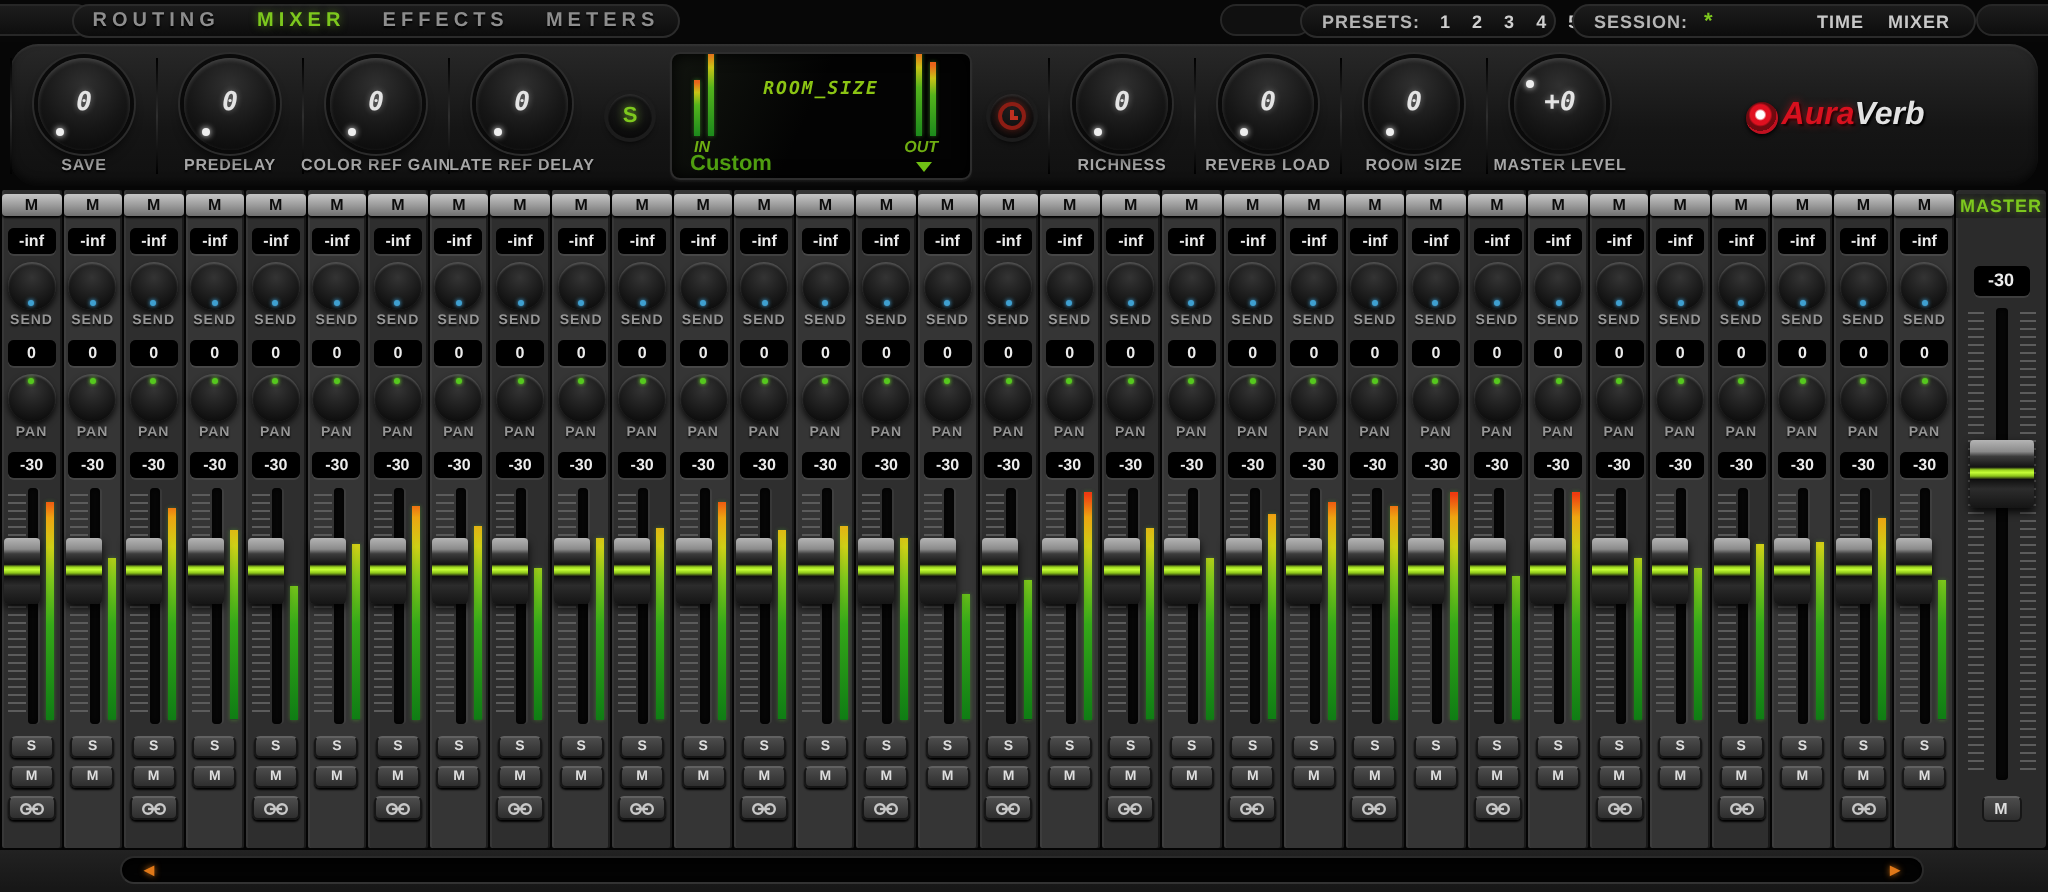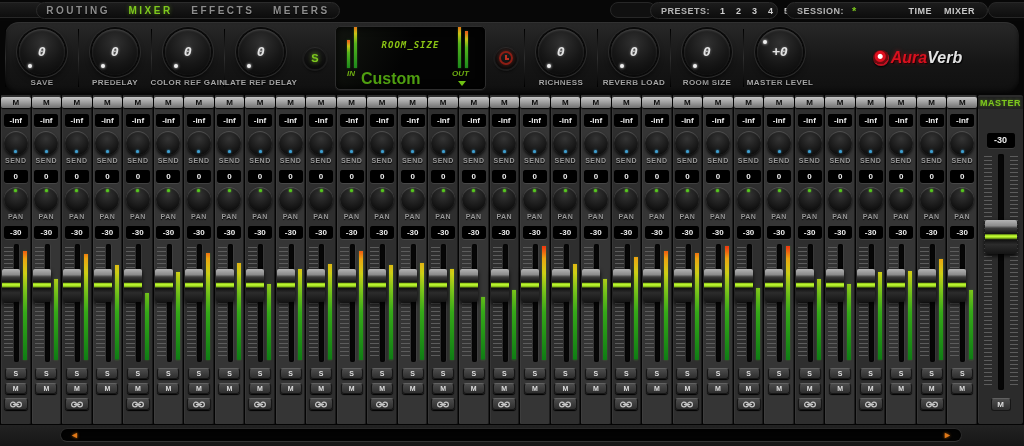--- a/index.html
+++ b/index.html
@@ -86,26 +86,26 @@
   .lcd-bar{ width:3px; background:linear-gradient(to top,#1c8a1c,#54b31c 55%,#c8c316 78%,#e8641a 96%);
             box-shadow:0 0 2px rgba(80,200,40,.5);}
   .lcd-io{ position:absolute; bottom:11px; font-size:8px; font-weight:bold; font-style:italic; color:#6fae12;}
   .lcd-io.in{ left:11px; } .lcd-io.out{ right:16px; }
   .lcd-param{ position:absolute; top:13px; left:0; right:0; text-align:center;
               font-family:"DejaVu Sans Mono",monospace; font-style:italic; font-weight:bold;
               font-size:9px; color:#8bc414; letter-spacing:1px;}
   .lcd-value{ position:absolute; top:25px; left:0; right:0; text-align:center;
               font-family:"DejaVu Sans Mono",monospace; font-style:italic; font-weight:bold;
               font-size:12px; color:#d2d2d2; letter-spacing:1px;}
-  .lcd-preset{ position:absolute; bottom:1px; left:25px; font-size:16px; font-weight:bold; color:#4f9e10;}
+  .lcd-preset{ position:absolute; bottom:1px; left:9px; font-size:11px; font-weight:bold; color:#4f9e10;}
   .lcd-dd{ position:absolute; bottom:3px; right:19px; width:0; height:0;
            border-left:4px solid transparent; border-right:4px solid transparent; border-top:5px solid #6fc014;}
 
   .cell-logo{ flex:1; }
-  .logo{ display:flex; align-items:center; font-style:italic; font-weight:bold; font-size:16px; }
+  .logo{ display:flex; align-items:flex-end; font-style:italic; font-weight:bold; font-size:16px; }
   .logo-icon{ width:16px; height:16px; border-radius:50%; margin-right:2px;
               background:radial-gradient(circle at 45% 40%, #fff 0 2px, #e01020 3px 5px, #700a10 6px 8px, #c01020 8px);
               box-shadow:0 1px 2px #000;}
   .logo-a{ color:#d8101e; text-shadow:0 0 4px rgba(220,20,30,.6), 1px 1px 1px #000;}
   .logo-v{ color:#e2e2e2; text-shadow:1px 1px 1px #000;}
 
   
   .mixer{ position:absolute; top:95px; left:0; right:0; bottom:21px; background:#040404; }
   .strips{ position:absolute; left:1px; top:0; bottom:1px; width:976px; display:flex; gap:1px; }
   .strip{ flex:1; background:#2e2e2e; border-radius:1px; display:flex; flex-direction:column;

